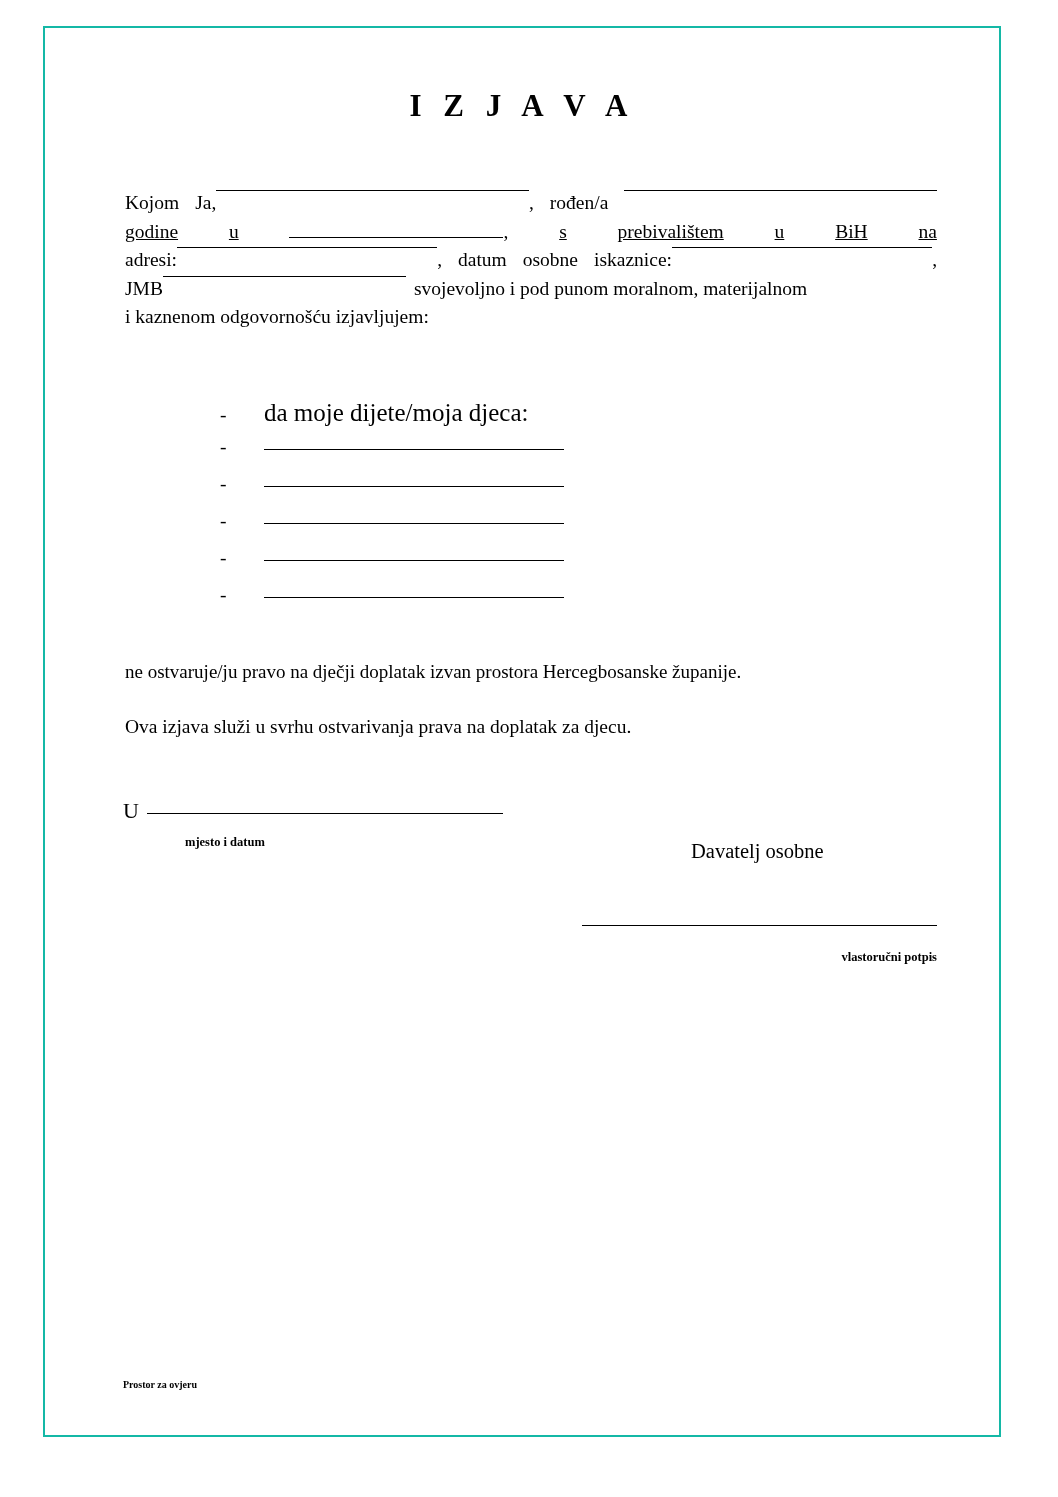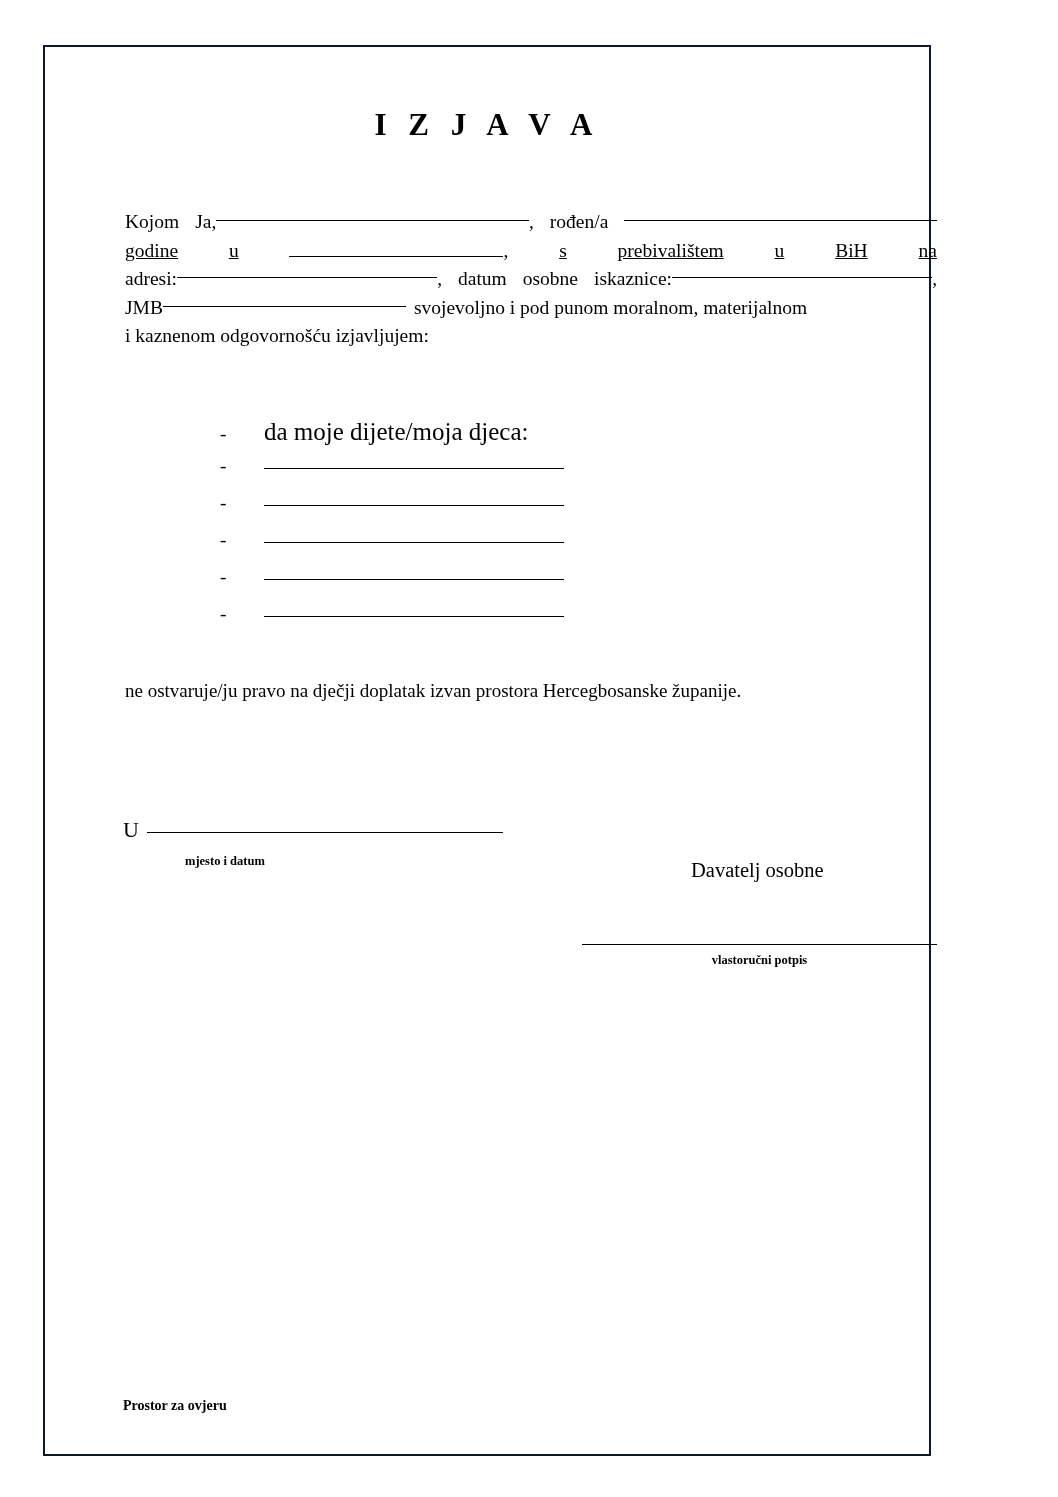--- a/index.html
+++ b/index.html
@@ -13,24 +13,24 @@
     font-family: "Liberation Serif", "DejaVu Serif", serif;
     color: #000000;
     position: relative;
     overflow: hidden;
   }
 
   
   #page-sheet {
     position: absolute;
     left: 43px;
-    top: 45px;
-    width: 888px;
+    top: 26px;
+    width: 958px;
     height: 1411px;
-    border: 2px solid #0f172a;
+    border: 2px solid #14b8a6;
     box-sizing: border-box;
     background: #ffffff;
   }
 
   #page-inner {
     position: absolute;
     left: 0;
     top: 0;
     right: 0;
     bottom: 0;
@@ -53,21 +53,21 @@
   #intro-block {
     position: absolute;
     left: 80px;
     top: 161px;
     width: 812px;
     font-size: 19.5px;
     line-height: 28.5px;
   }
   .just-line {
     display: flex;
-    align-items: center;
+    align-items: flex-start;
     width: 100%;
     white-space: nowrap;
     height: 28.5px;
   }
   .just-line.spread {
     justify-content: space-between;
     text-decoration: underline;
   }
   .fill {
     flex: 1 1 auto;
@@ -168,32 +168,32 @@
     left: 537px;
     top: 896px;
     width: 355px;
   }
   #signature-line {
     width: 355px;
     border-bottom: 1.6px solid #000;
     height: 1px;
   }
   #signature-caption {
-    text-align: center;
-    margin-top: 8px;
+    text-align: right;
+    margin-top: 24px;
     font-size: 12.5px;
     font-weight: bold;
   }
 
   
   #certify-note {
     position: absolute;
     left: 78px;
     top: 1351px;
-    font-size: 14px;
+    font-size: 10px;
     font-weight: bold;
   }
 </style>
 </head>
 <body>
 
 <div id="page-sheet">
   <div id="page-inner">
 
     <div id="doc-title">I Z J A V A</div>
@@ -278,20 +278,21 @@
       </div>
       <div class="child-row">
         <span class="child-dash">-</span>
         <span class="child-line"></span>
       </div>
 
     </div>
 
     <div id="stmt-outside">ne ostvaruje/ju pravo na dječji doplatak izvan prostora Hercegbosanske županije.</div>
 
+    <div id="stmt-purpose">Ova izjava služi u svrhu ostvarivanja prava na doplatak za djecu.</div>
 
     <div id="place-date">
       <div id="place-date-row">
         <span id="place-date-prefix">U</span>
         <span id="place-date-line"></span>
       </div>
       <div id="place-date-caption">mjesto i datum</div>
     </div>
 
     <div id="declarant-title">Davatelj osobne</div>

